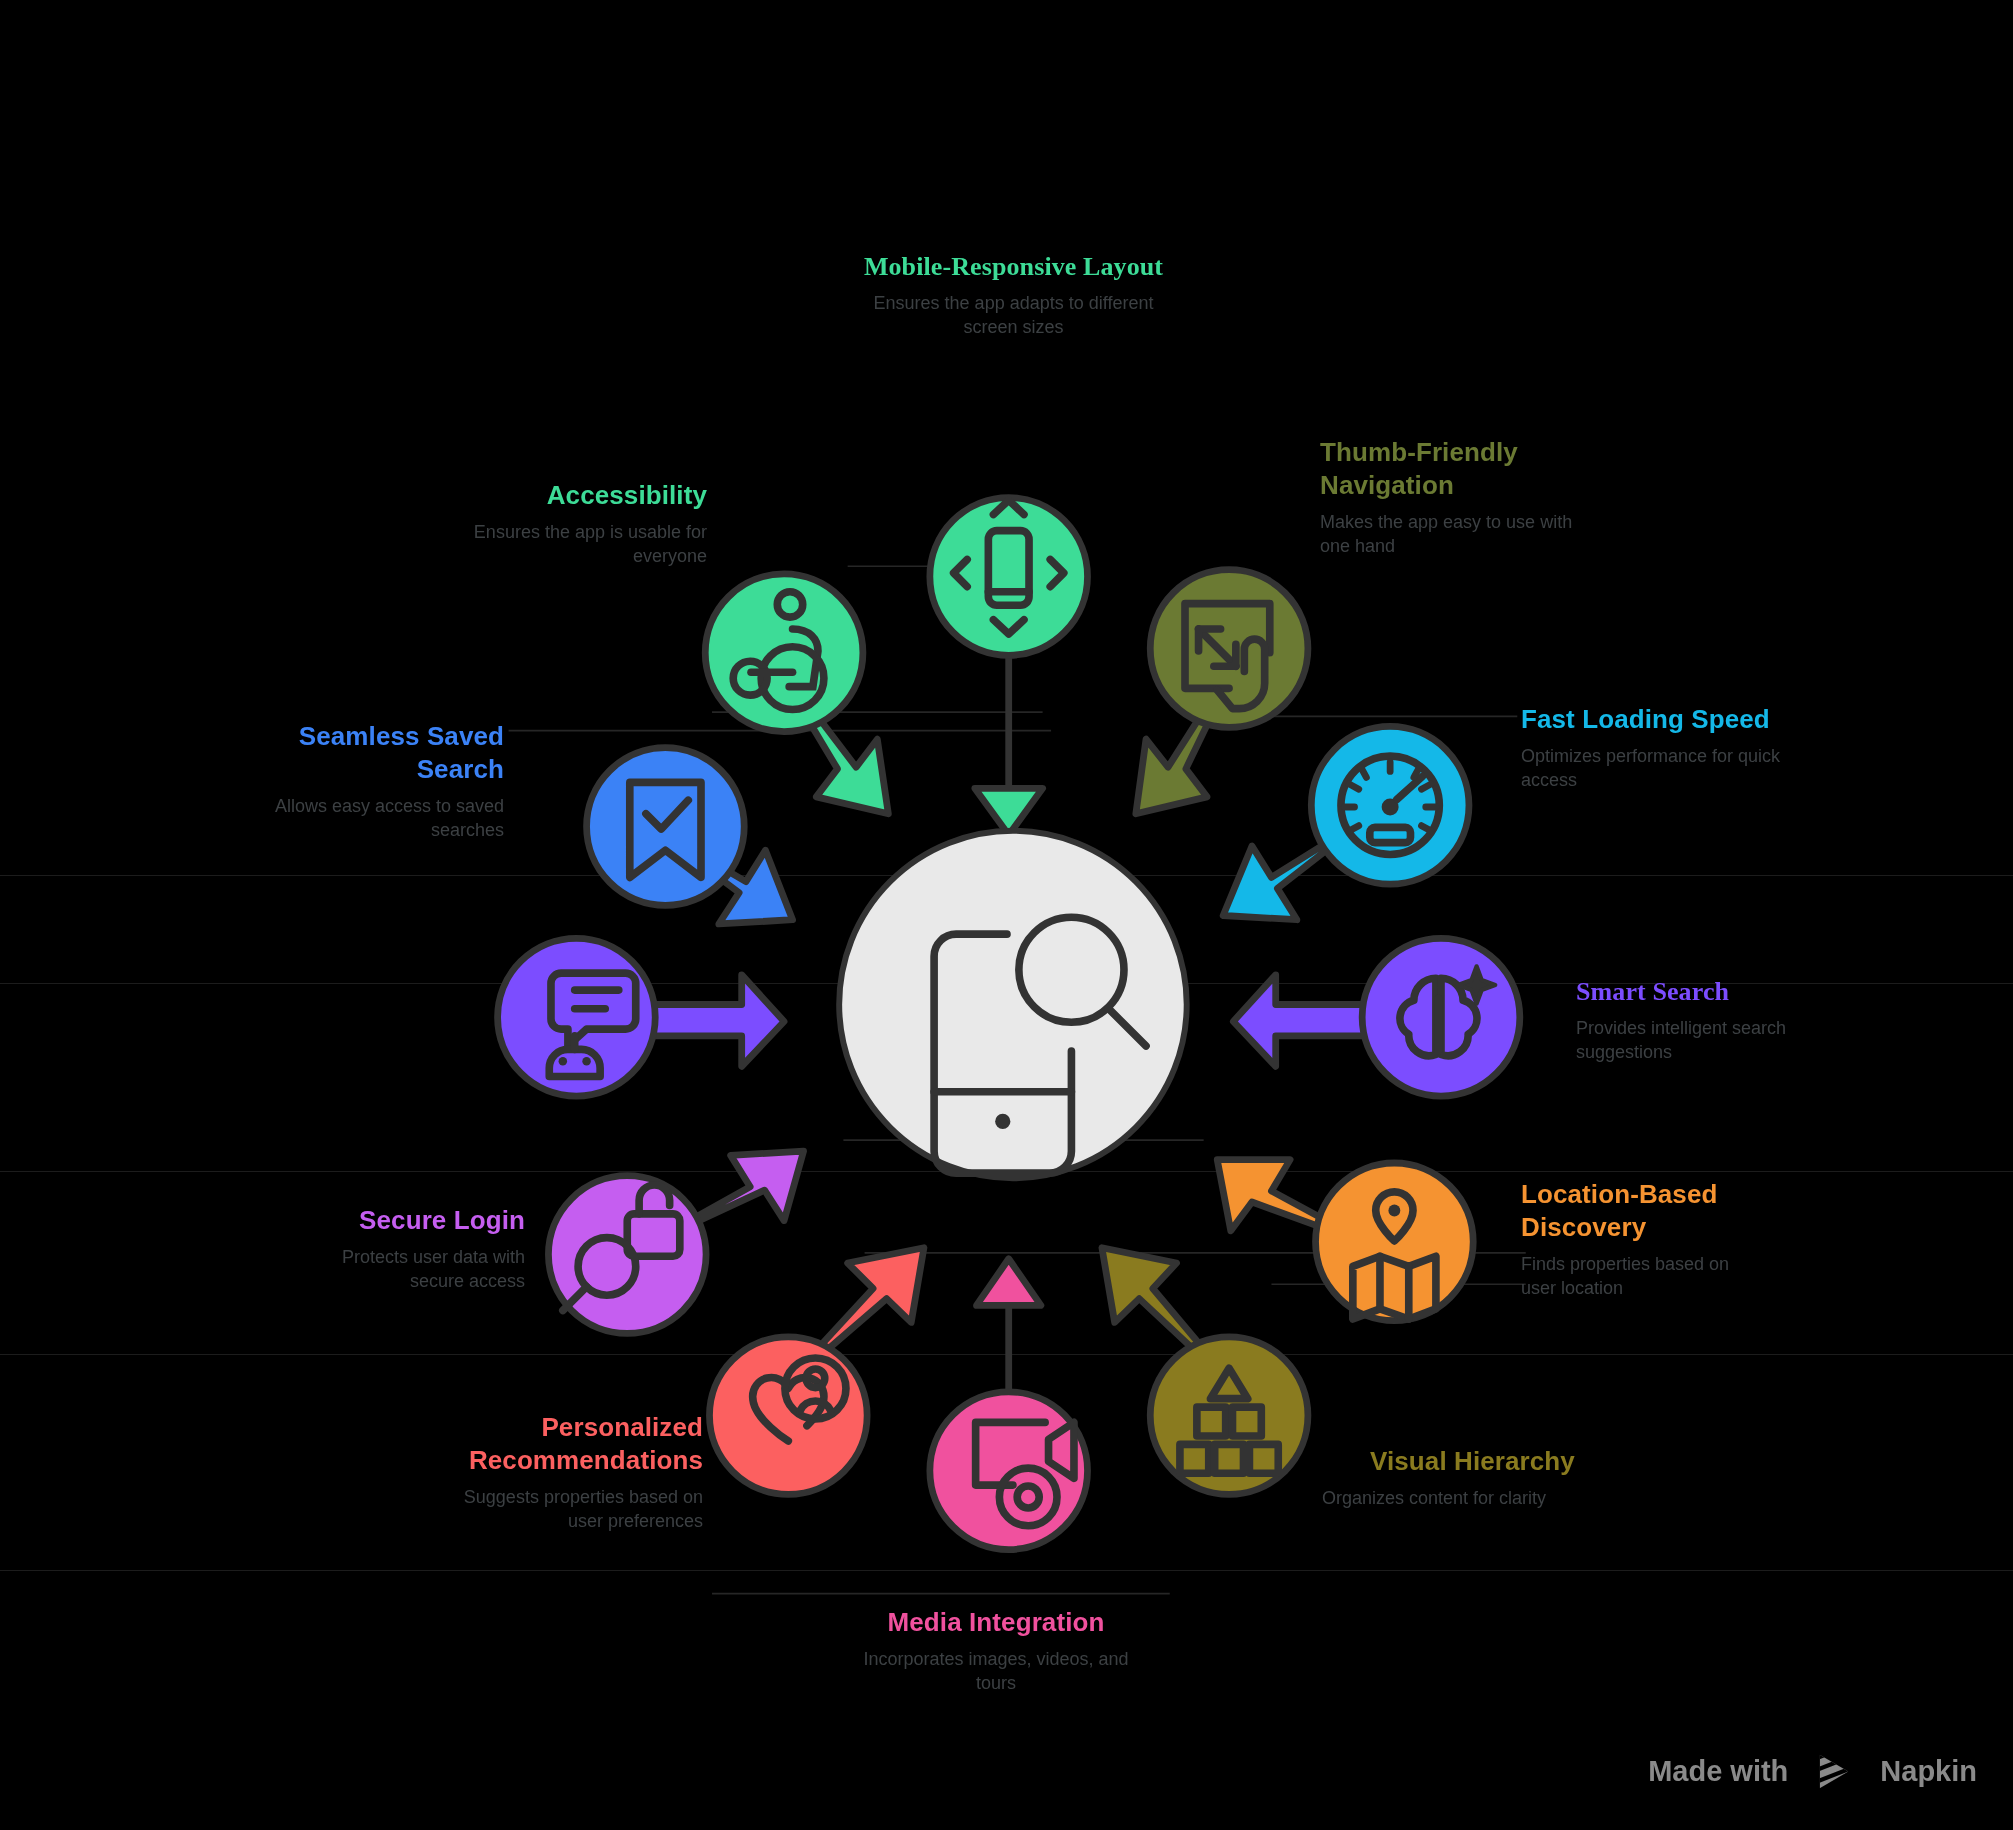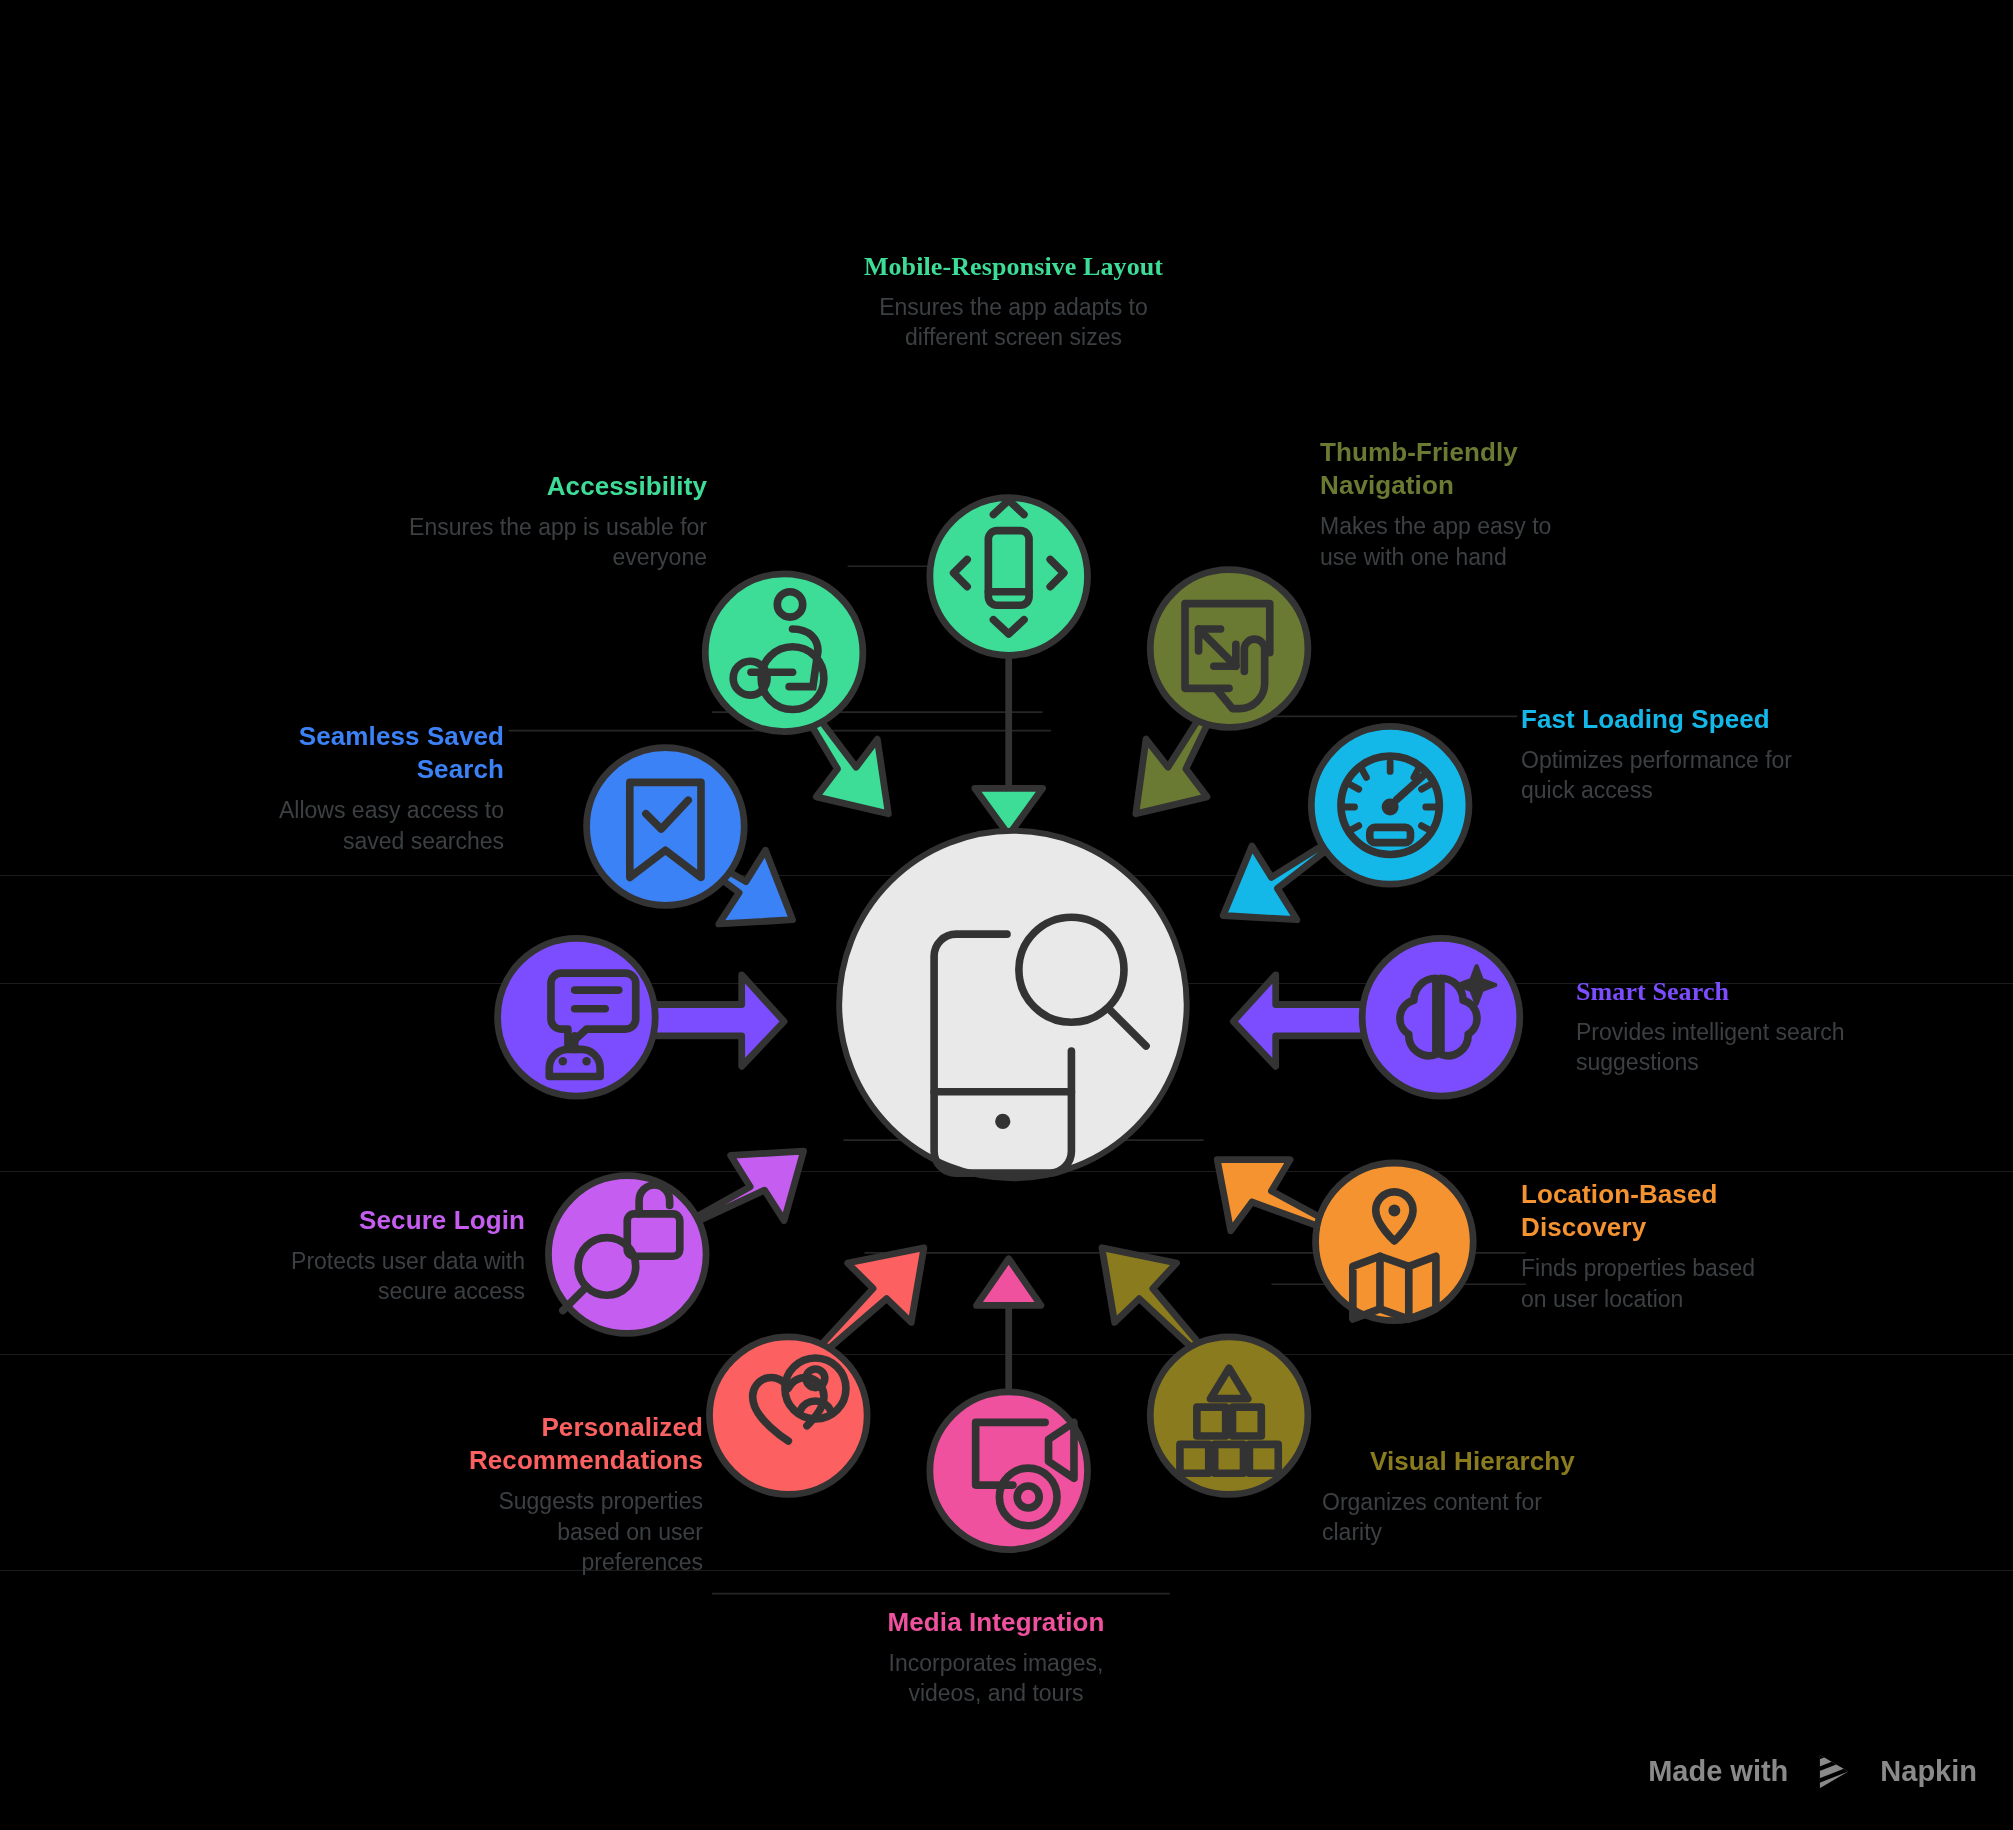--- a/index.html
+++ b/index.html
@@ -2,21 +2,21 @@
 <html style="font-size:13.6px"><head>
 <meta charset="utf-8">
 <style>
   html,body{margin:0;padding:0;background:#000;}
   body{width:2014px;height:1831px;position:relative;overflow:hidden;
        font-family:"Liberation Sans","DejaVu Sans",sans-serif;}
   #stage{position:absolute;inset:0;}
   .hline{position:absolute;left:0;width:2014px;height:0.8px;background:#1c1c1c;}
   .node-label{position:absolute;}
   .node-title{font-weight:bold;font-size:26px;line-height:1.28;margin:0 0 8.5px 0;letter-spacing:0.1px;}
-  .node-desc{font-size:23px;line-height:1.33;color:#3c4043;margin:0;}
+  .node-desc{font-size:18px;line-height:1.33;color:#3c4043;margin:0;}
   .ta-r{text-align:right;}
   .ta-l{text-align:left;}
   .ta-c{text-align:center;}
   svg.diagram{position:absolute;left:0;top:0;}
   .brand{position:absolute;right:37px;bottom:41px;display:flex;align-items:center;gap:28px;
          color:#8a8a8a;font-size:29px;font-weight:bold;}
   .brand .logo{display:inline-block;line-height:0;}
 </style>
 </head>
 <body style="background: rgb(0, 0, 0);">
@@ -243,21 +243,21 @@
       </g>
     </g>
   </svg>
 
   <div class="node-label ta-c" style="left:848px;top:250px;width:331px">
     <div class="node-title" style="color: rgb(61, 220, 151); font-family: Liberation Serif, serif;">Mobile-Responsive Layout</div>
     <div class="node-desc">Ensures the app adapts to different screen sizes</div>
   </div>
 
   <div class="node-label ta-r" style="left:398px;top:470px;width:309px">
-    <div class="node-title" style="color: rgb(61, 220, 151);">Accessibility</div>
+    <div class="node-title" style="color: rgb(61, 220, 151); margin-top: 9px;">Accessibility</div>
     <div class="node-desc">Ensures the app is usable for everyone</div>
   </div>
 
   <div class="node-label ta-l" style="left:1320px;top:436px;width:254px">
     <div class="node-title" style="color: rgb(107, 122, 51);">Thumb-Friendly Navigation</div>
     <div class="node-desc">Makes the app easy to use with one hand</div>
   </div>
 
   <div class="node-label ta-r" style="left:212px;top:720px;width:292px">
     <div class="node-title" style="color: rgb(59, 130, 246);">Seamless Saved Search</div>

